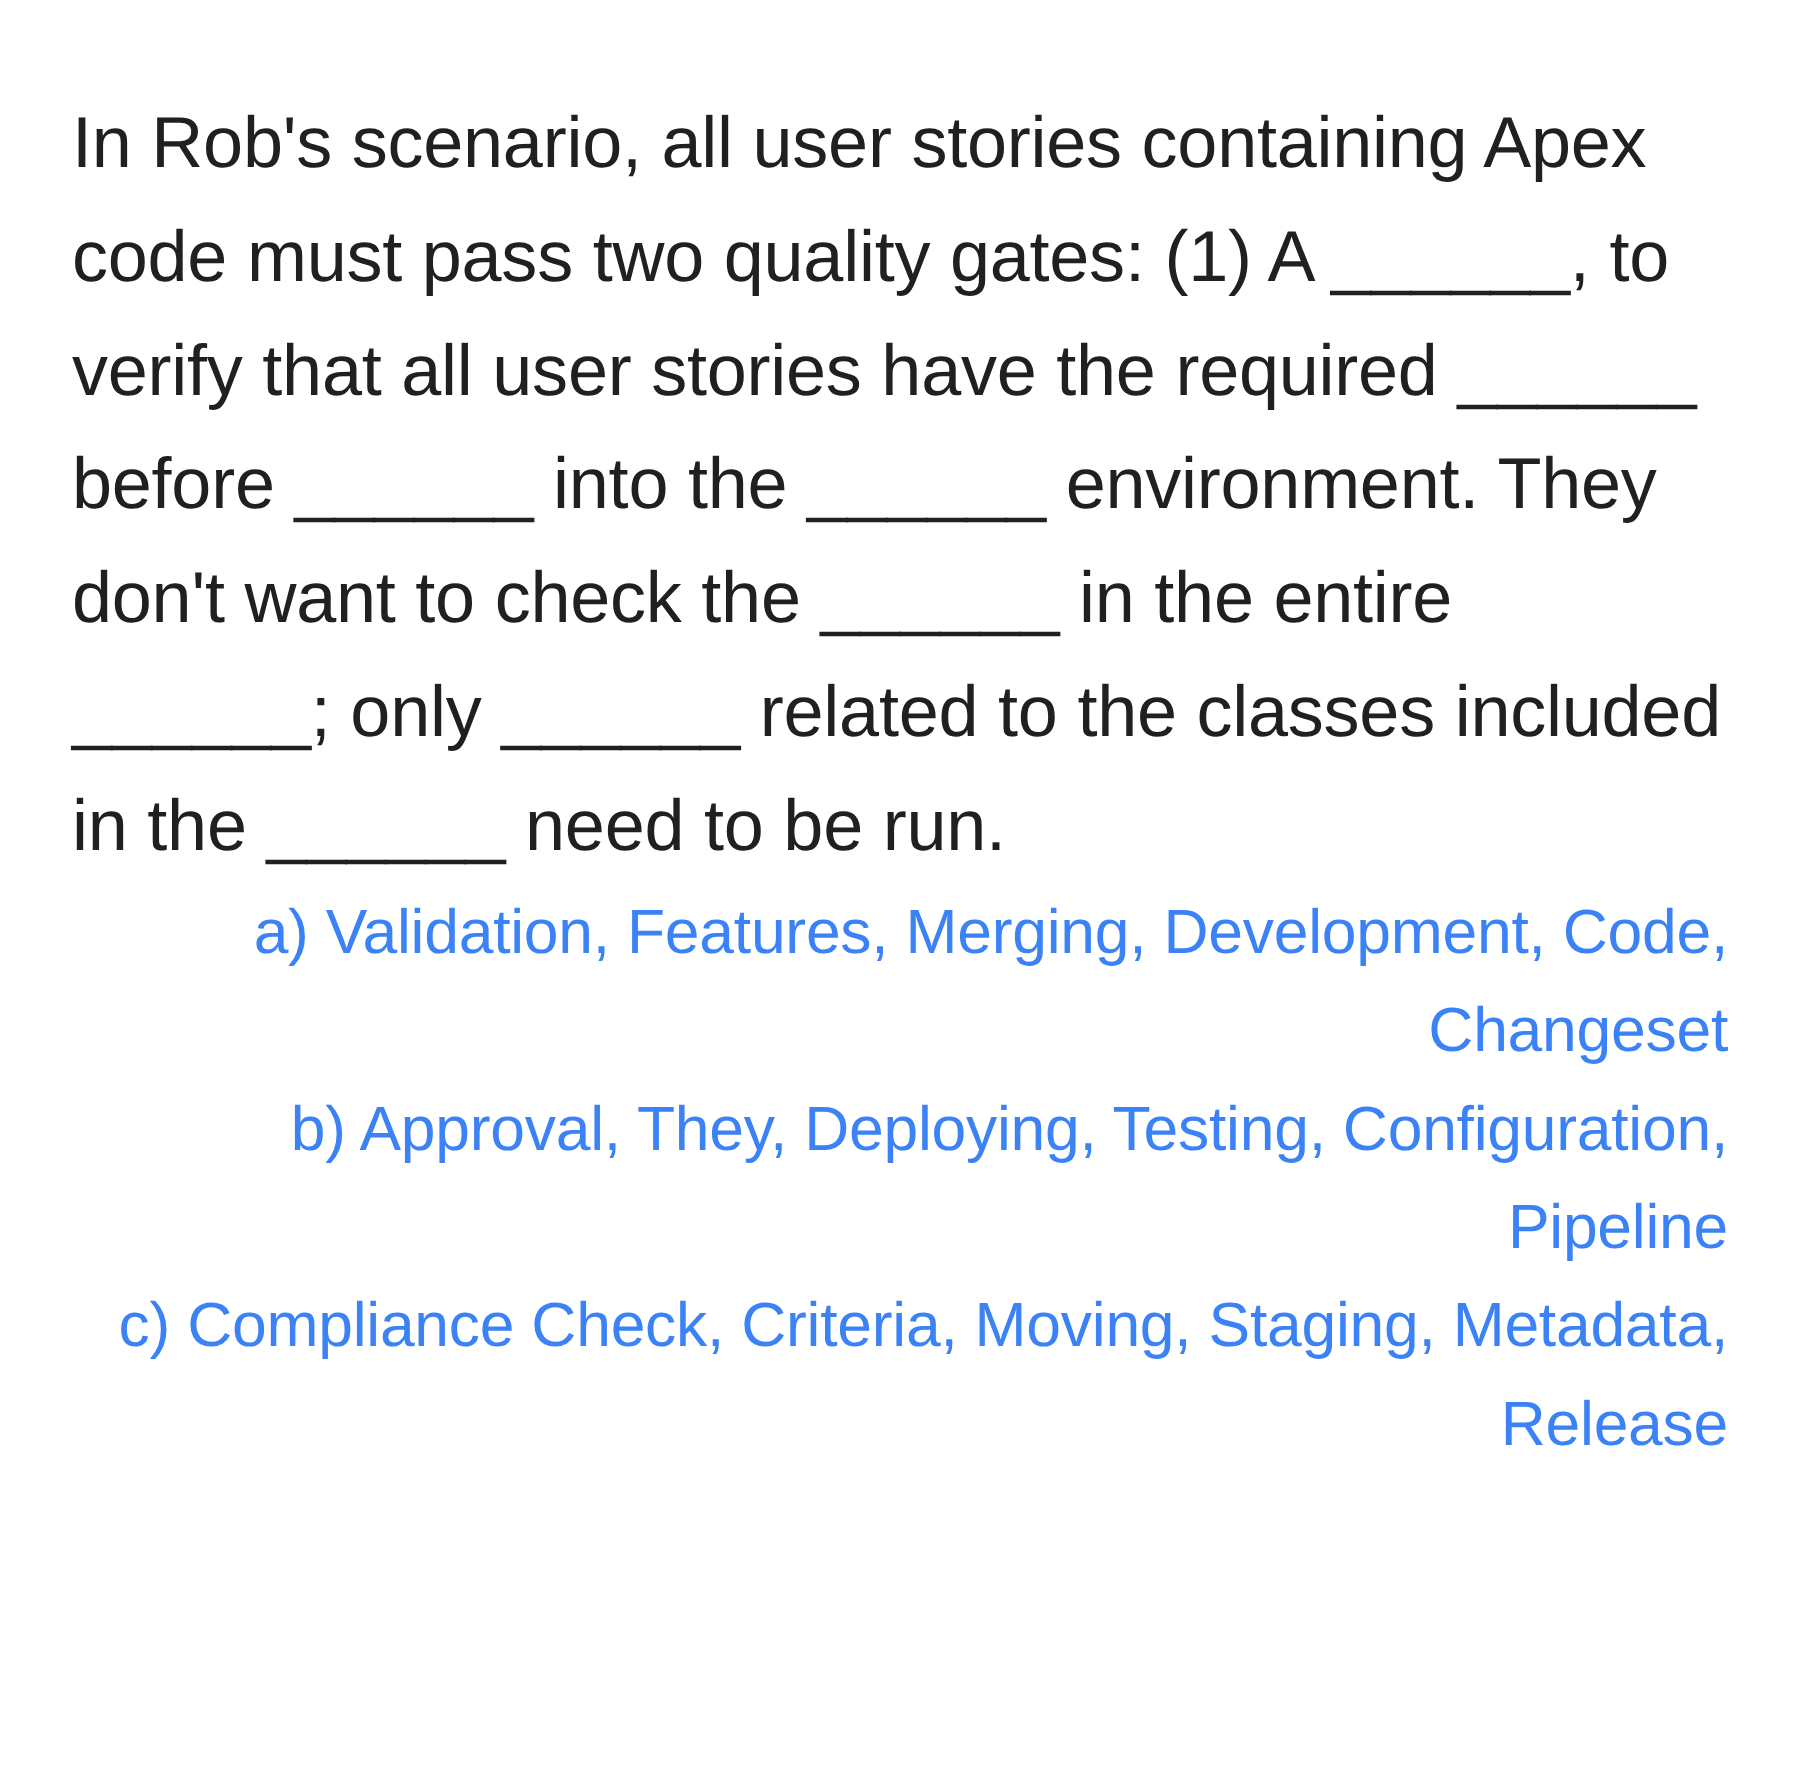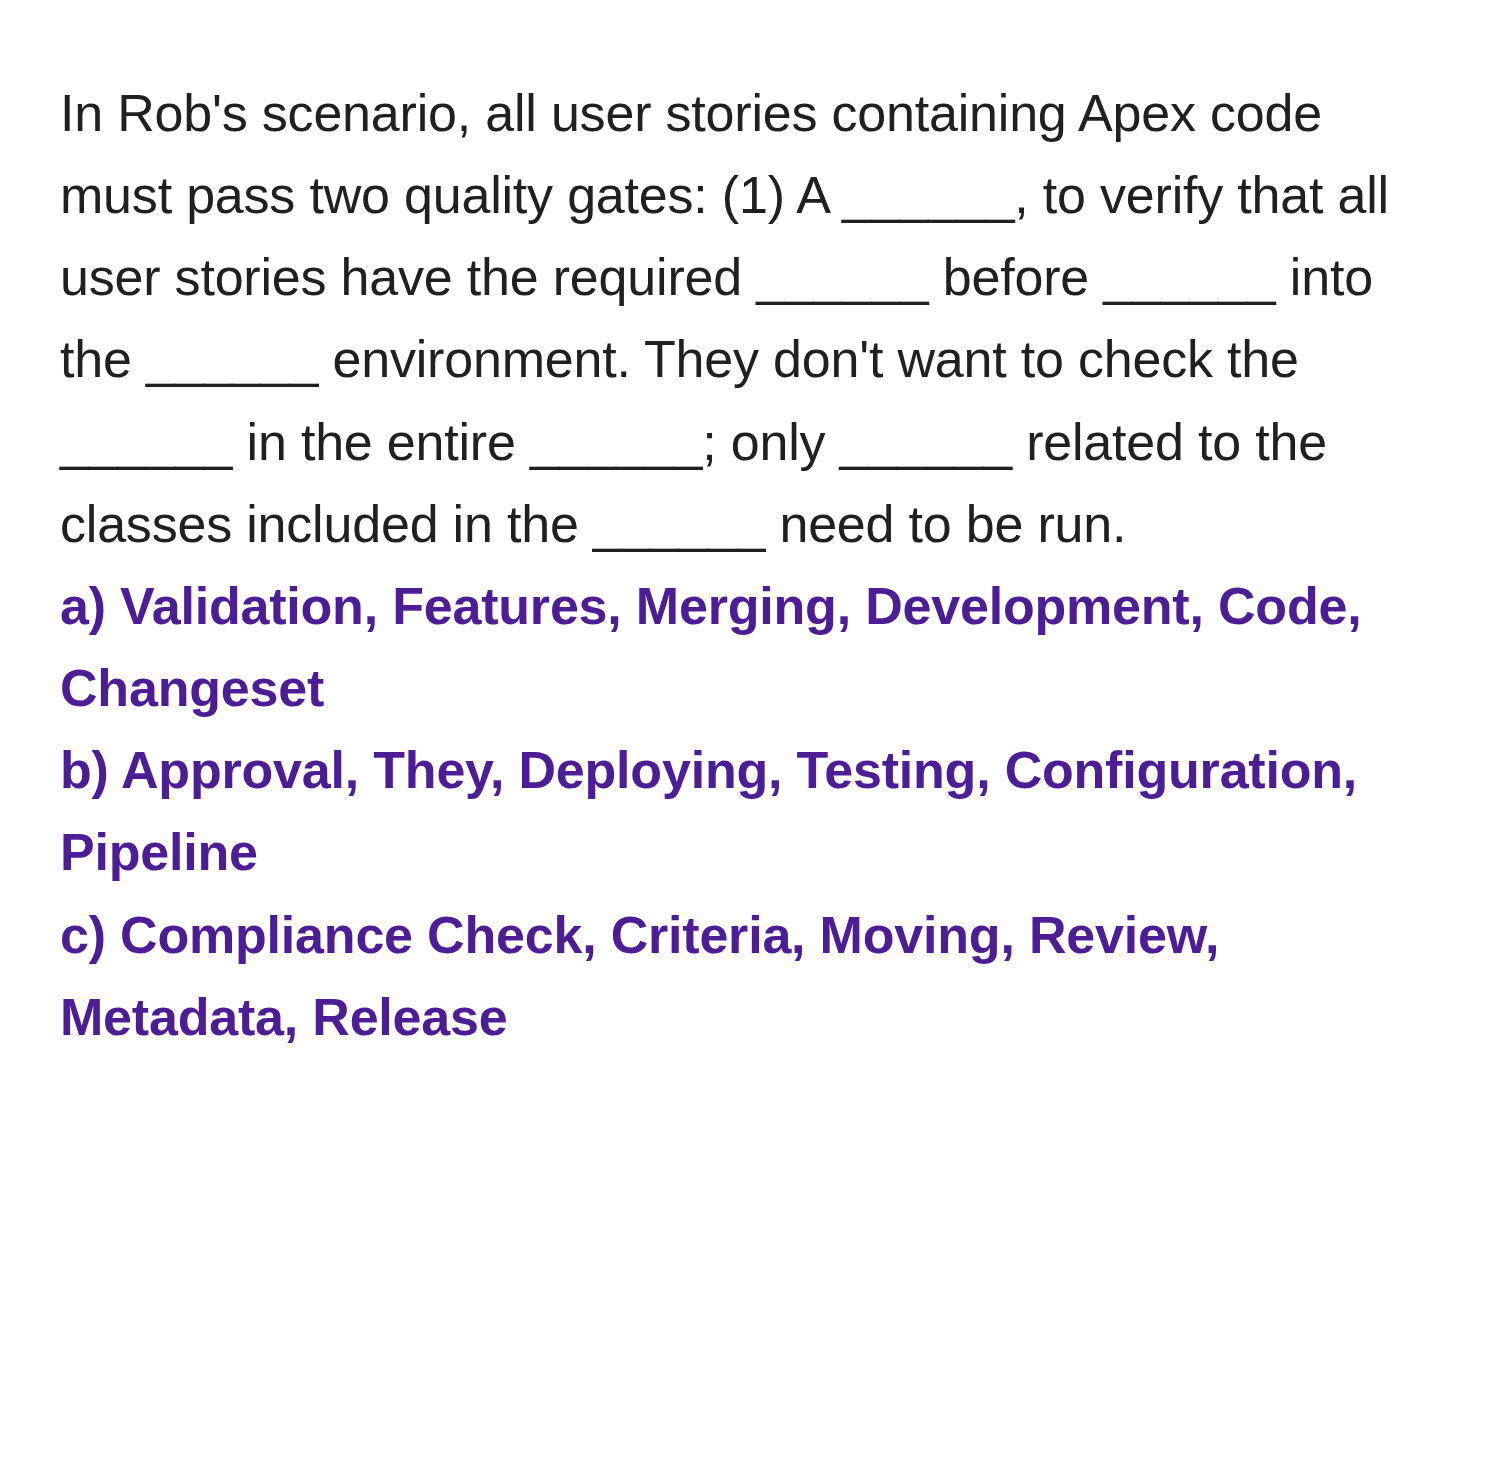--- a/index.html
+++ b/index.html
@@ -8,35 +8,36 @@
       background: #ffffff;
       font-family: -apple-system, BlinkMacSystemFont, "Segoe UI", Helvetica, Arial, sans-serif;
       width: 1500px;
       height: 1480px;
       box-sizing: border-box;
     }
     .container {
       padding: 72px 60px 60px 60px;
     }
     .question-text {
-      font-size: 52px;
+      font-size: 60px;
       line-height: 1.58;
       color: #202020;
       font-weight: 400;
       letter-spacing: -0.2px;
     }
     .option {
       font-size: 52px;
       line-height: 1.58;
-      color: #4c1d95;
-      font-weight: 700;
+      color: #3b82f6;
+      font-weight: 400;
       letter-spacing: -0.2px;
+      text-align: right;
     }
   </style>
 </head>
 <body>
 
 <div class="container">
   <div class="question-text">In Rob's scenario, all user stories containing Apex code must pass two quality gates: (1) A ______, to verify that all user stories have the required ______ before ______ into the ______ environment. They don't want to check the ______ in the entire ______; only ______ related to the classes included in the ______ need to be run.</div>
   <div class="option">a) Validation, Features, Merging, Development, Code, Changeset</div>
   <div class="option">b) Approval, They, Deploying, Testing, Configuration, Pipeline</div>
-  <div class="option">c) Compliance Check, Criteria, Moving, Review, Metadata, Release</div>
+  <div class="option">c) Compliance Check, Criteria, Moving, Staging, Metadata, Release</div>
 </div>
 
 </body></html>

